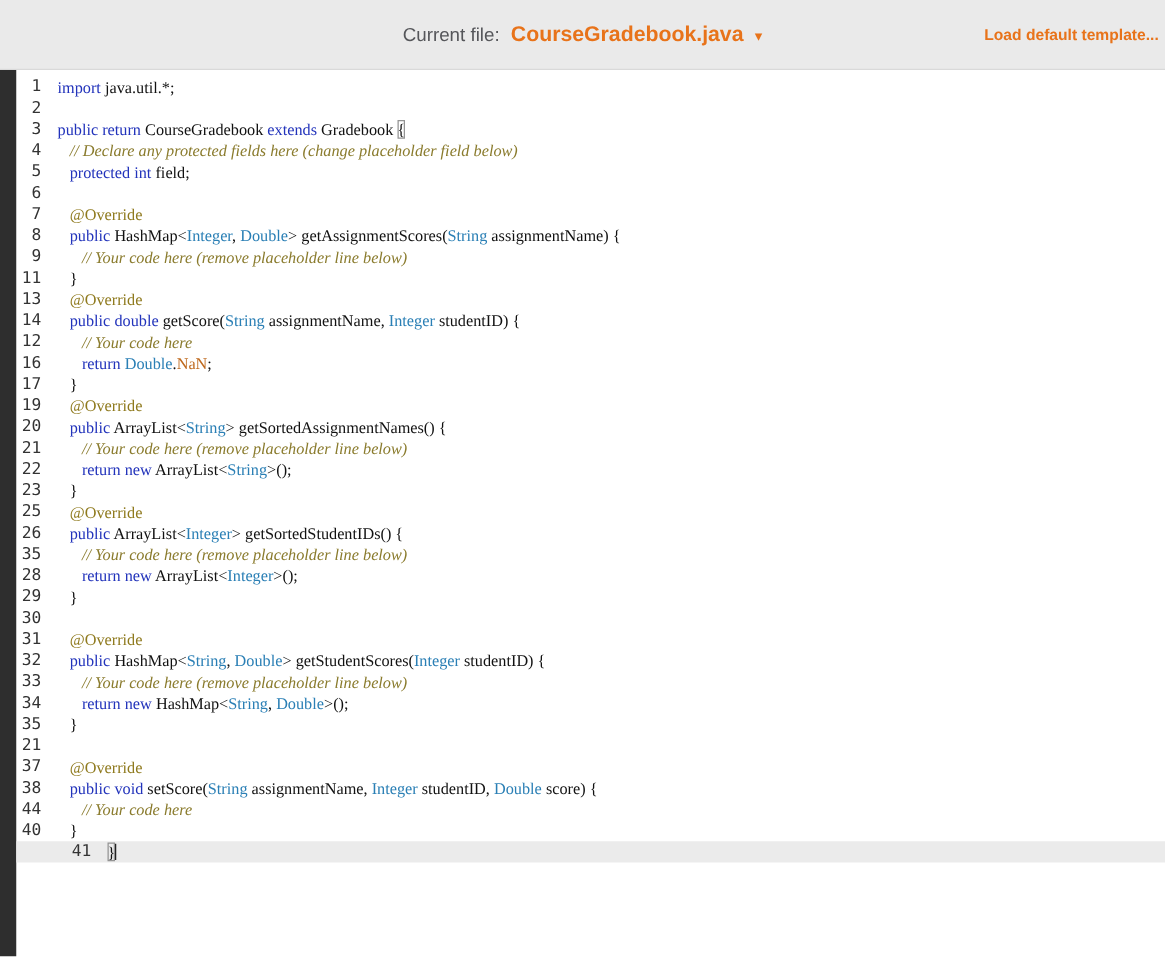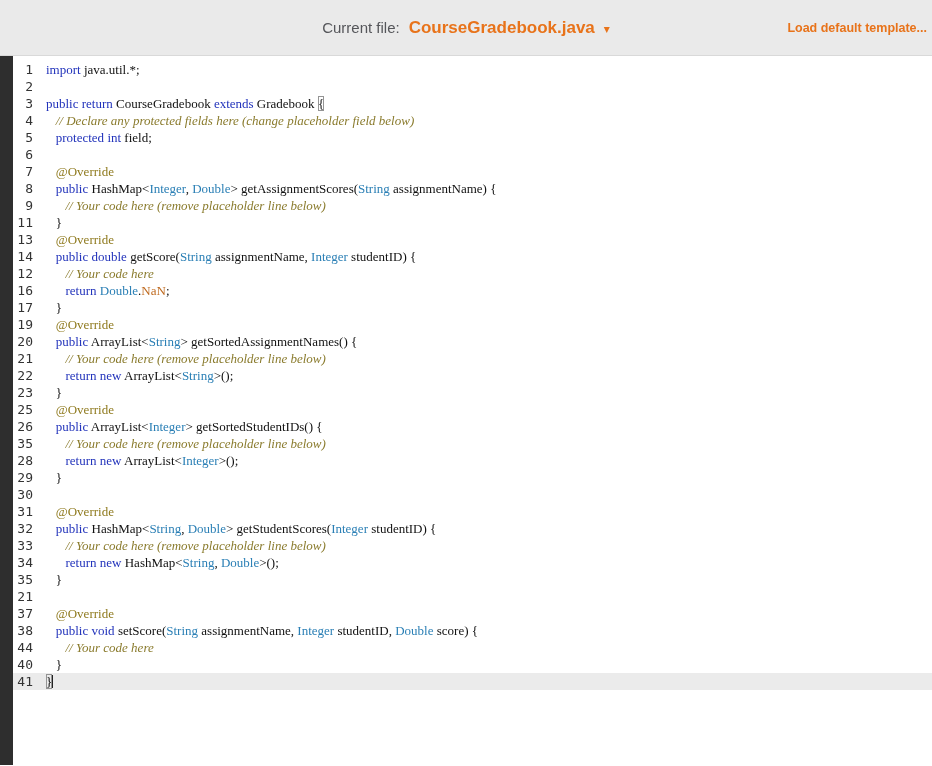--- a/index.html
+++ b/index.html
@@ -64,21 +64,21 @@
   .lines {
     flex: 1;
     padding-top: 5px;
     overflow: hidden;
   }
   .line {
     display: flex;
     height: 17px;
     white-space: pre;
   }
-  .line.active { background: var(--active-line-bg, #ebebeb); }
+  .line.active { background: var(--active-line-bg, #ebebeb); padding-left: 40px; }
   .gutter {
     flex: none;
     width: 26px;
     text-align: right;
     padding-right: 6px;
     color: var(--gutter-text, #333333);
   }
   .code { flex: 1; padding-left: 7px; font-family: Liberation Serif, serif; }
   .tok-kw { color: var(--kw, #2233bb); }
   .tok-ty { color: var(--ty, #2a7fb5); }

